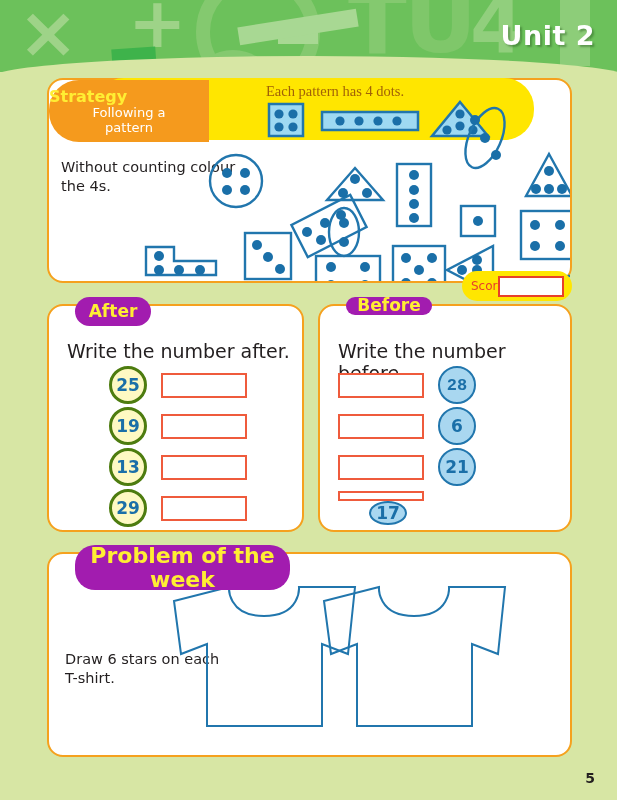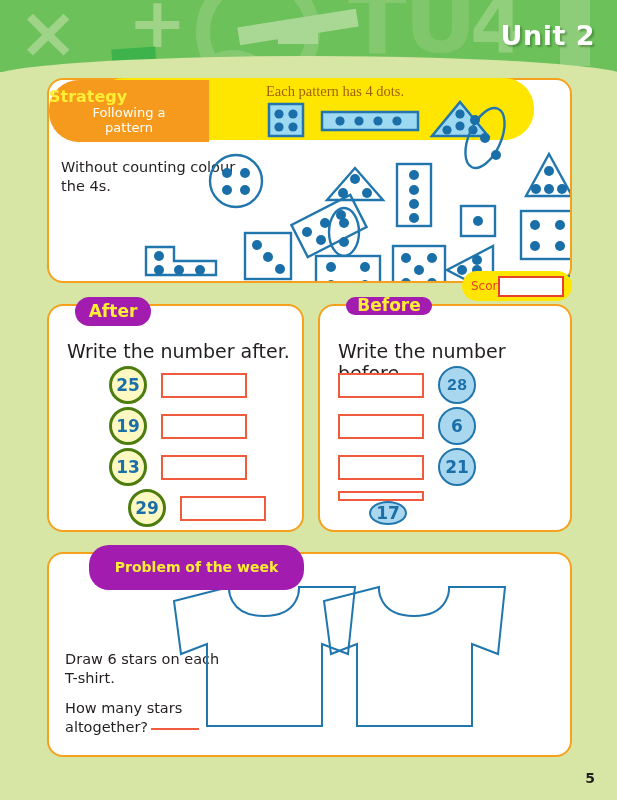--- a/index.html
+++ b/index.html
@@ -197,23 +197,23 @@
   .ans-box {
     width: 86px; height: 25px;
     background: #ffffff;
     border: 2px solid #ef5b3c;
     box-sizing: border-box;
   }
 
   
   #potw-card { left: 47px; top: 552px; width: 525px; height: 205px; }
   #potw-pill {
-    left: 89px; top: 545px;
+    left: 75px; top: 545px;
     width: 215px; height: 45px;
-    font-size: 14px;
+    font-size: 22px;
     z-index: 4;
   }
   #potw-instr { left: 16px; top: 96px; width: 160px; }
   #potw-instr p { margin: 0 0 11px 0; }
   .blank-line {
     display: inline-block;
     width: 48px;
     border-bottom: 2px solid #ef5b3c;
     margin-left: 3px;
     vertical-align: 2px;
@@ -394,21 +394,21 @@
     <div class="ans-box" style="margin-left:14px;"></div>
   </div>
   <div class="row" style="left:60px; top:103px;">
     <div class="num-circle after">19</div>
     <div class="ans-box" style="margin-left:14px;"></div>
   </div>
   <div class="row" style="left:60px; top:144px;">
     <div class="num-circle after">13</div>
     <div class="ans-box" style="margin-left:14px;"></div>
   </div>
-  <div class="row" style="left:60px; top:185px;margin-left:19px;">
+  <div class="row" style="left:60px; top:185px;">
     <div class="num-circle after">29</div>
     <div class="ans-box" style="margin-left:14px;"></div>
   </div>
 </div>
 <div class="pill" id="after-pill">After</div>
 
 <div class="card" id="before-card">
   <div class="sec-instr">Write the number before.</div>
 
   <div class="row" style="left:18px; top:62px;">
@@ -426,21 +426,20 @@
   <div class="row" style="left:18px; top:185px;flex-direction:column;">
     <div class="ans-box"></div>
     <div class="num-circle before" style="margin-left:14px;">17</div>
   </div>
 </div>
 <div class="pill" id="before-pill">Before</div>
 
 <div class="card" id="potw-card">
   <div class="instr" id="potw-instr">
     <p>Draw 6 stars on each T-shirt.</p>
-    <p><span>How many stars altogether?</span><span class="blank-line"></span></p>
   </div>
 
   <svg class="shape-layer" width="521" height="201">
     <g fill="none" stroke="#2176ad" stroke-width="2">
       <path d="M180,33 L125,47 L132,100 L158,90 L158,172 L273,172 L273,90 L299,100 L306,33
                L250,33 C250,33 252,62 215,62 C178,62 180,33 180,33 Z"></path>
       <path d="M330,33 L275,47 L282,100 L308,90 L308,172 L423,172 L423,90 L449,100 L456,33
                L400,33 C400,33 402,62 365,62 C328,62 330,33 330,33 Z"></path>
     </g>
   </svg>

